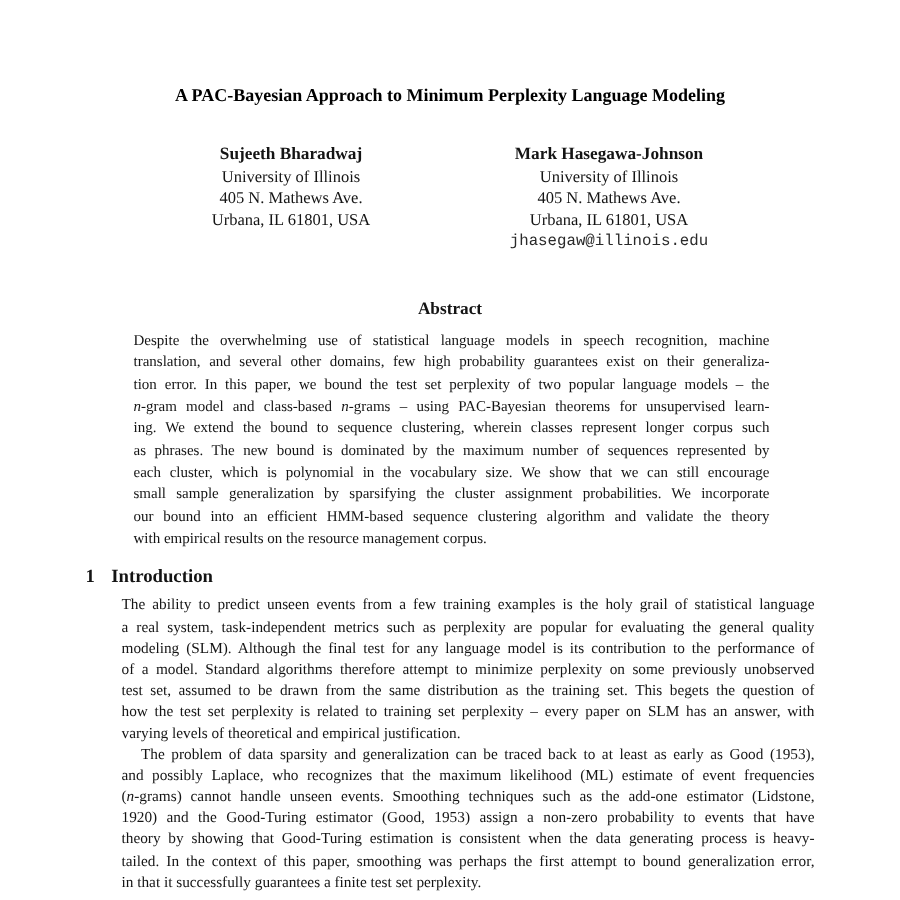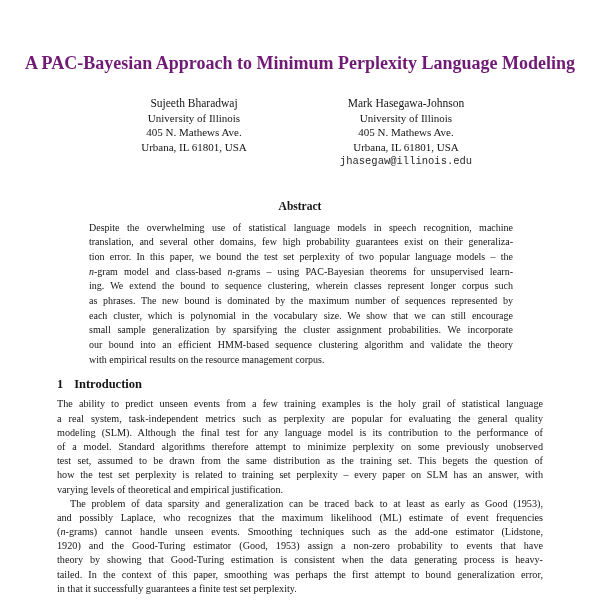--- a/index.html
+++ b/index.html
@@ -8,35 +8,35 @@
     background: #ffffff;
     overflow: hidden;
     position: relative;
     font-family: "Liberation Serif", "DejaVu Serif", serif;
     color: #141414;
     -webkit-font-smoothing: antialiased;
   }
   .paper-title {
     margin-top: 55px;
     text-align: center;
-    font-size: 18px;
+    font-size: 12px;
     line-height: 17px;
     font-weight: bold;
-    color: #701a75;
+    color: #000000;
   }
   .authors-row {
     margin: 24px auto 0 auto;
     width: 424px;
     display: flex;
   }
   .author-block {
     flex: 1 1 50%;
     text-align: center;
   }
-  .author-name   { font-size: 11.5px; line-height: 14.5px; font-weight: normal; }
+  .author-name   { font-size: 11.5px; line-height: 14.5px; font-weight: bold; }
   .author-affil  { font-size: 11px;   line-height: 14.5px; }
   .author-email  {
     font-size: 10.5px; line-height: 14.5px;
     font-family: "Liberation Mono", "DejaVu Sans Mono", monospace;
     color: #2a2a2a;
   }
   .abstract-heading {
     margin: 30px auto 0 auto;
     width: 424px;
     text-align: center;
@@ -57,21 +57,21 @@
     font-weight: bold;
   }
   .section-heading .sec-num { display: inline-block; min-width: 14px; }
   .section-heading .sec-title { display: inline-block; }
   .body-paragraph {
     margin: 0 0 0 57px;
     width: 486px;
     font-size: 10.2px;
   }
   .body-paragraph.first { margin-top: 5px; }
-  .body-paragraph .jline { line-height: 14.2px; height: 14.2px; }
+  .body-paragraph .jline { line-height: 14.2px; height: 14.2px; margin-left: 24px; }
   .jline {
     text-align: justify;
     text-align-last: justify;
     text-justify: inter-word;
     overflow: hidden;
     white-space: nowrap;
   }
   .jline.jlast { text-align-last: left; }
   .indent-first .jline:first-child { text-indent: 13px; }
   i { font-style: italic; }

